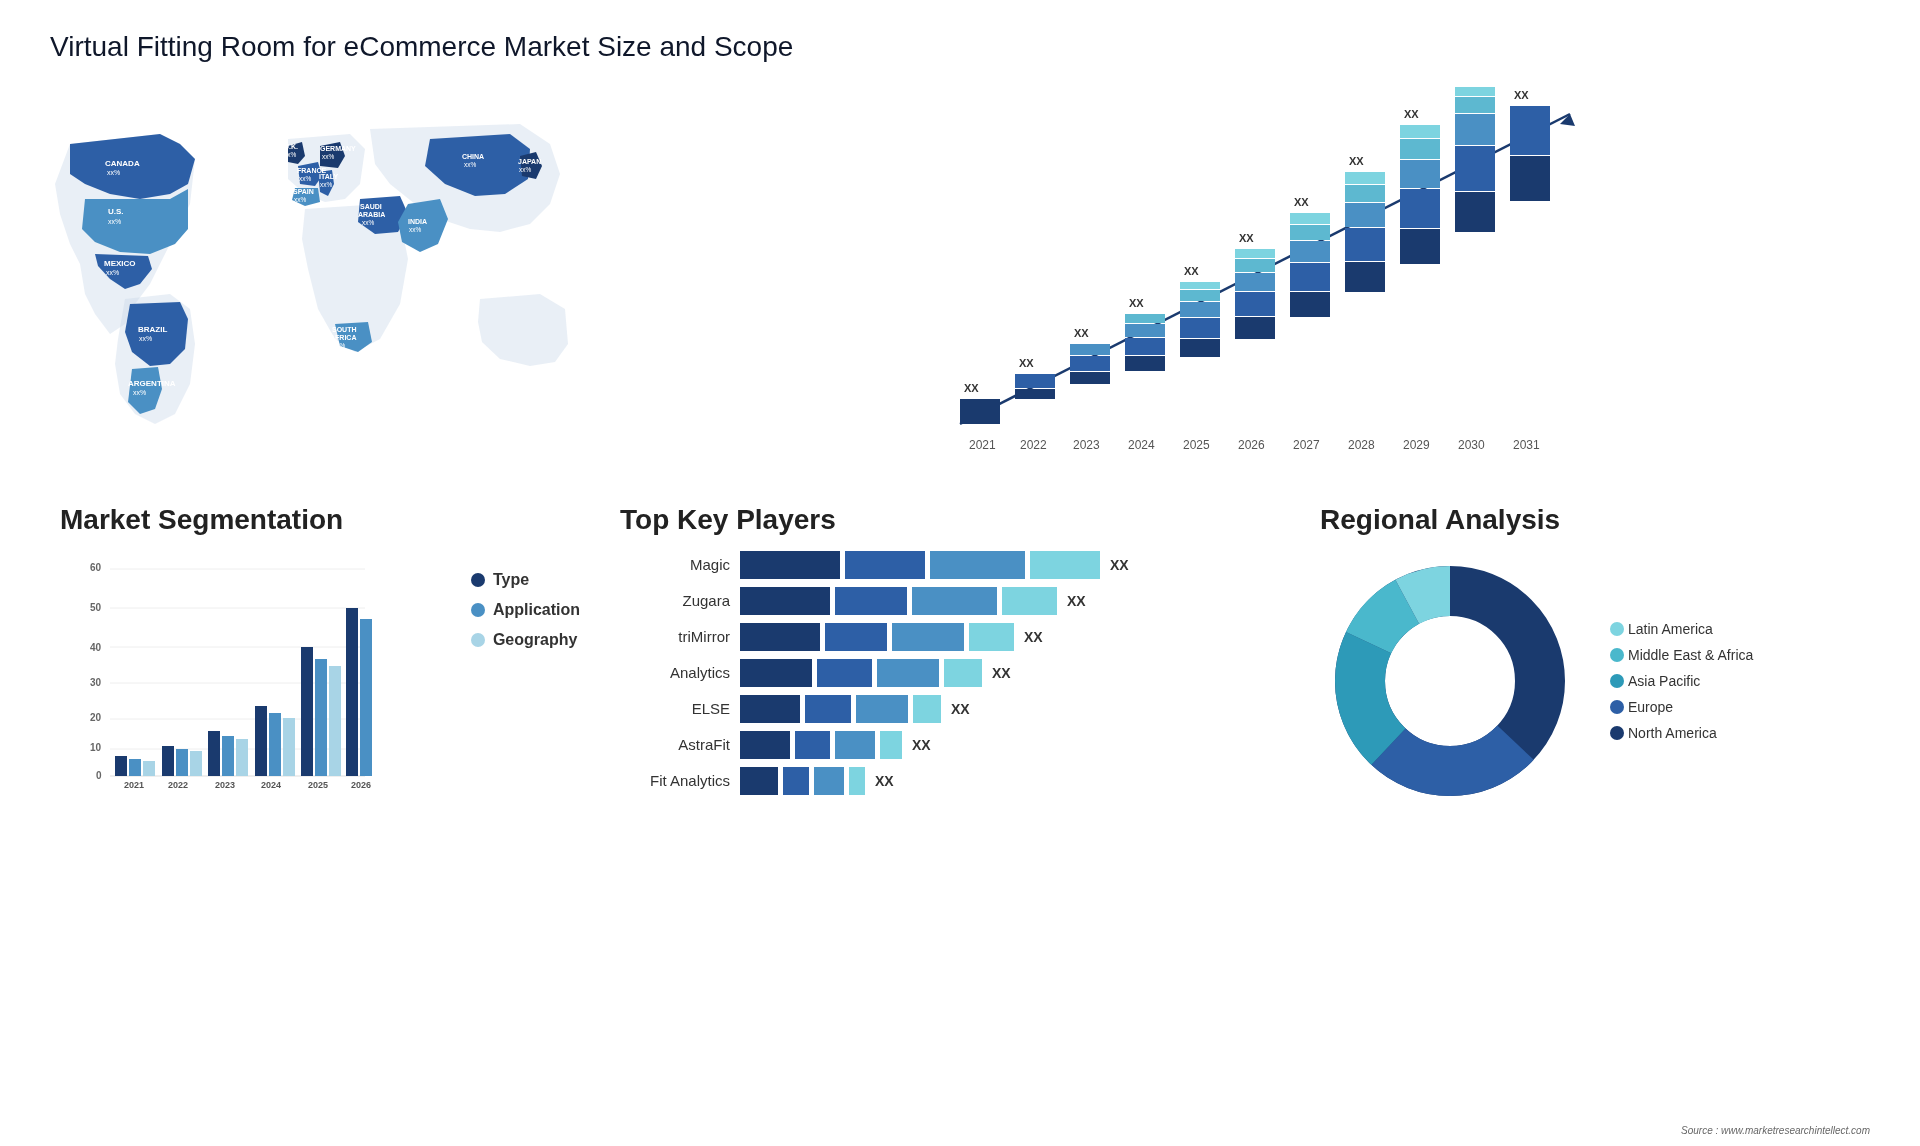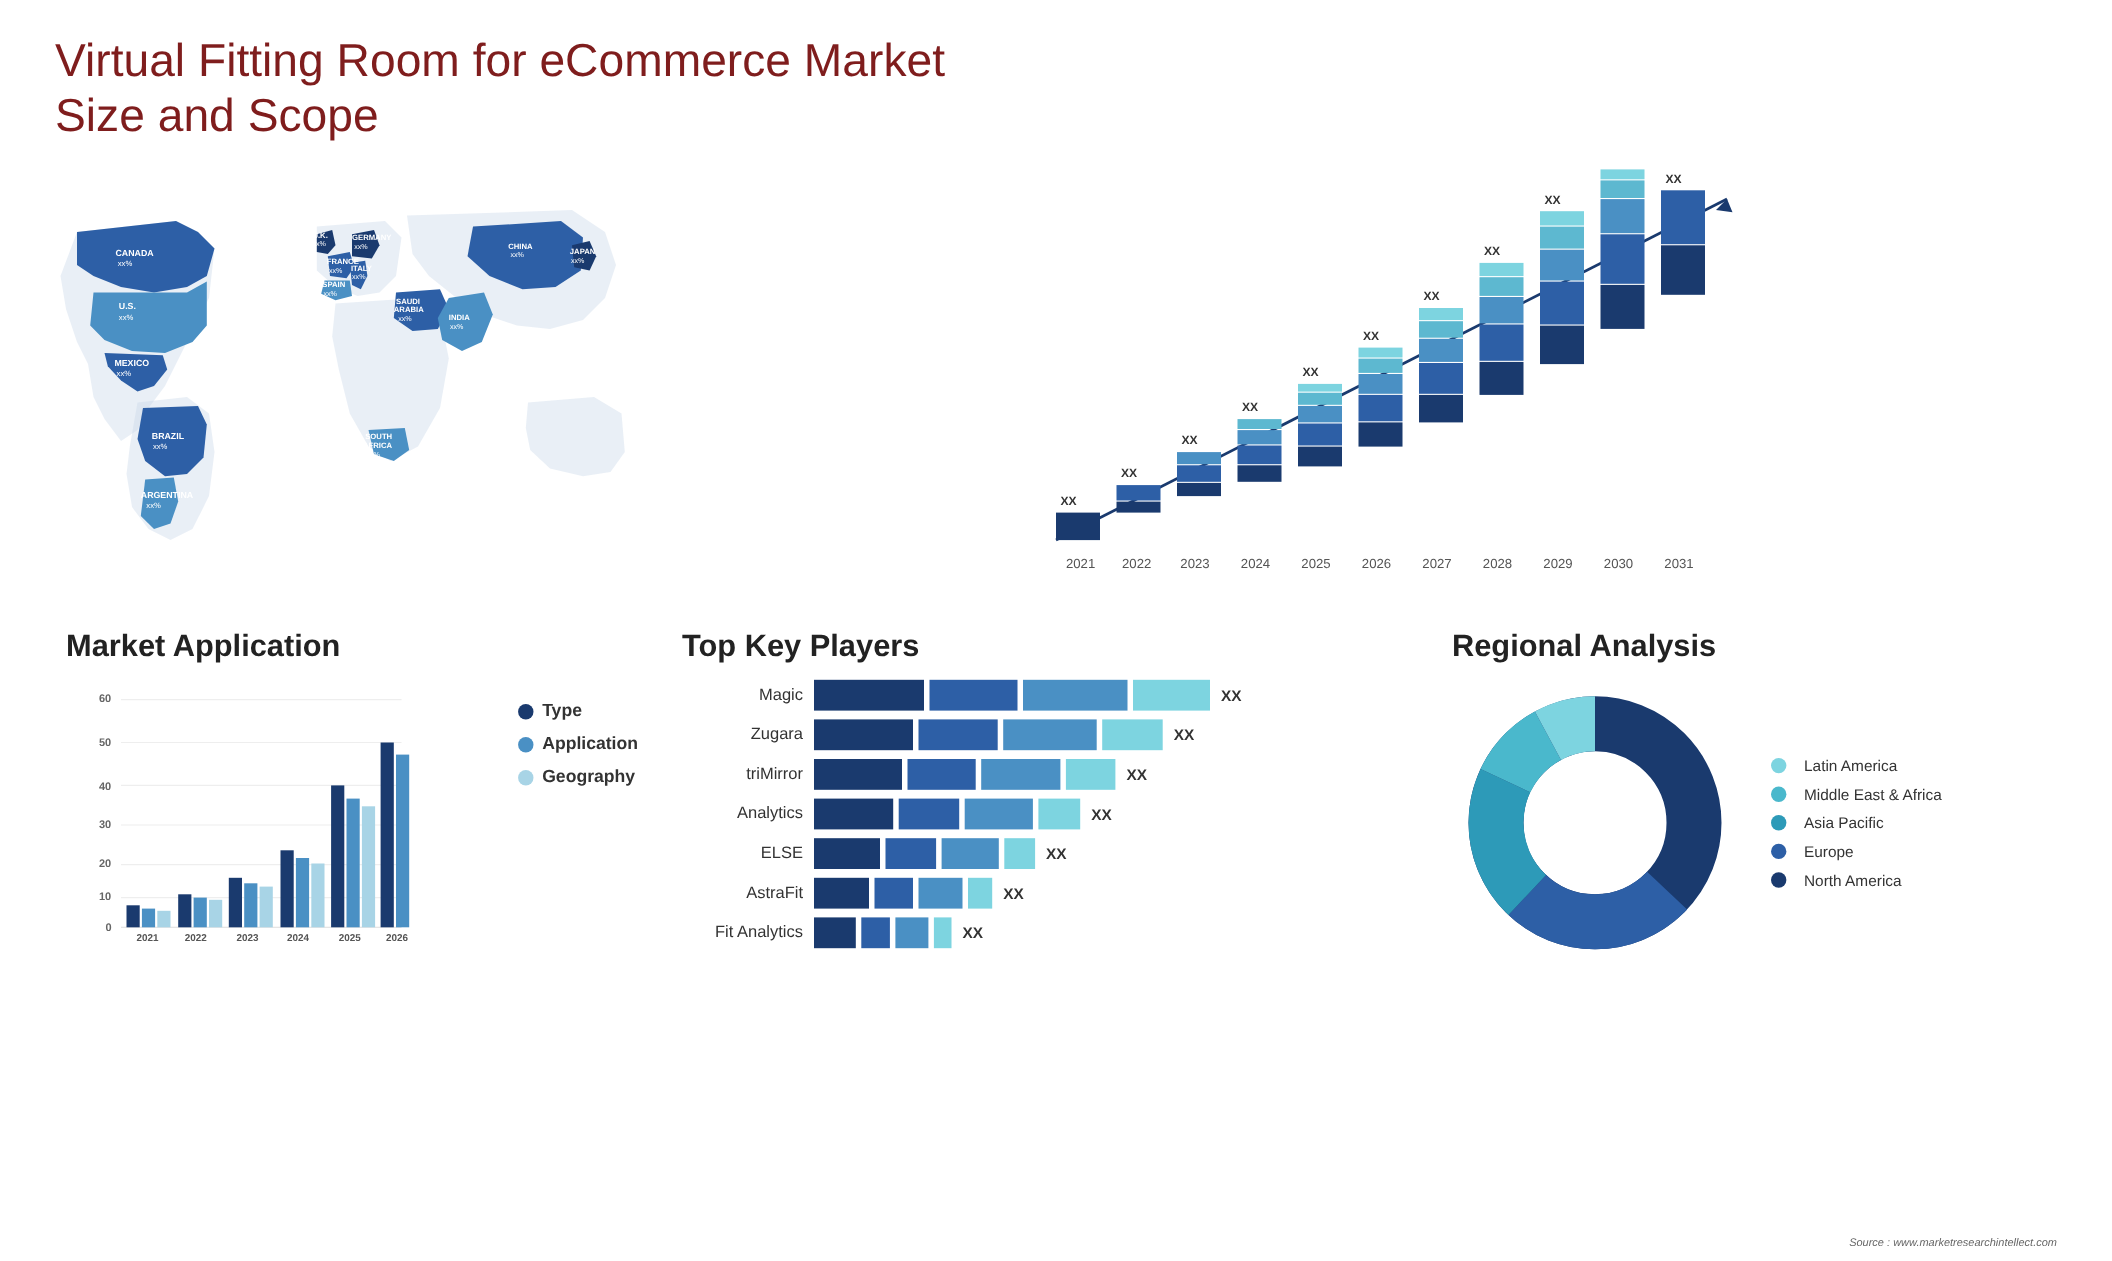--- a/index.html
+++ b/index.html
@@ -13,23 +13,23 @@
     }
 
     
     .header {
       display: flex;
       justify-content: space-between;
       align-items: flex-start;
       padding: 30px 50px 10px 50px;
     }
     .main-title {
-      font-size: 42px;
+      font-size: 28px;
       font-weight: 400;
-      color: #7f1d1d;
+      color: #0f172a;
       max-width: 900px;
       line-height: 1.2;
     }
     .logo-area {
       display: flex;
       flex-direction: column;
       align-items: center;
     }
     .logo-box {
       width: 160px;
@@ -178,21 +178,21 @@
       flex-shrink: 0;
     }
     .regional-legend {
       display: flex;
       flex-direction: column;
       gap: 10px;
     }
     .reg-legend-item {
       display: flex;
       align-items: center;
-      gap: 16px;
+      gap: 4px;
       font-size: 14px;
       color: #333;
       text-align: right;
     }
     .reg-legend-dot {
       width: 14px;
       height: 14px;
       border-radius: 50%;
       flex-shrink: 0;
     }
@@ -390,21 +390,21 @@
       <rect x="610" y="72" width="40" height="45" fill="#1a3a6e"></rect>
       <rect x="610" y="22" width="40" height="49" fill="#2d5fa6"></rect>
       <text x="614" y="15" font-size="11" fill="#333" font-family="Arial" font-weight="600">XX</text>
       <text x="613" y="365" font-size="12" fill="#555" font-family="Arial">2031</text>
     </svg>
   </div>
 
   <div class="bottom-grid">
 
     <div class="segmentation-section">
-      <div class="section-title">Market Application</div>
+      <div class="section-title">Market Segmentation</div>
       <div class="seg-chart-container">
         <div class="seg-chart-area">
           <svg viewBox="0 0 320 240" width="320" height="240">
 
             <text x="30" y="20" font-size="10" fill="#666" font-family="Arial">60</text>
             <text x="30" y="60" font-size="10" fill="#666" font-family="Arial">50</text>
             <text x="30" y="100" font-size="10" fill="#666" font-family="Arial">40</text>
             <text x="30" y="135" font-size="10" fill="#666" font-family="Arial">30</text>
             <text x="30" y="170" font-size="10" fill="#666" font-family="Arial">20</text>
             <text x="30" y="200" font-size="10" fill="#666" font-family="Arial">10</text>

